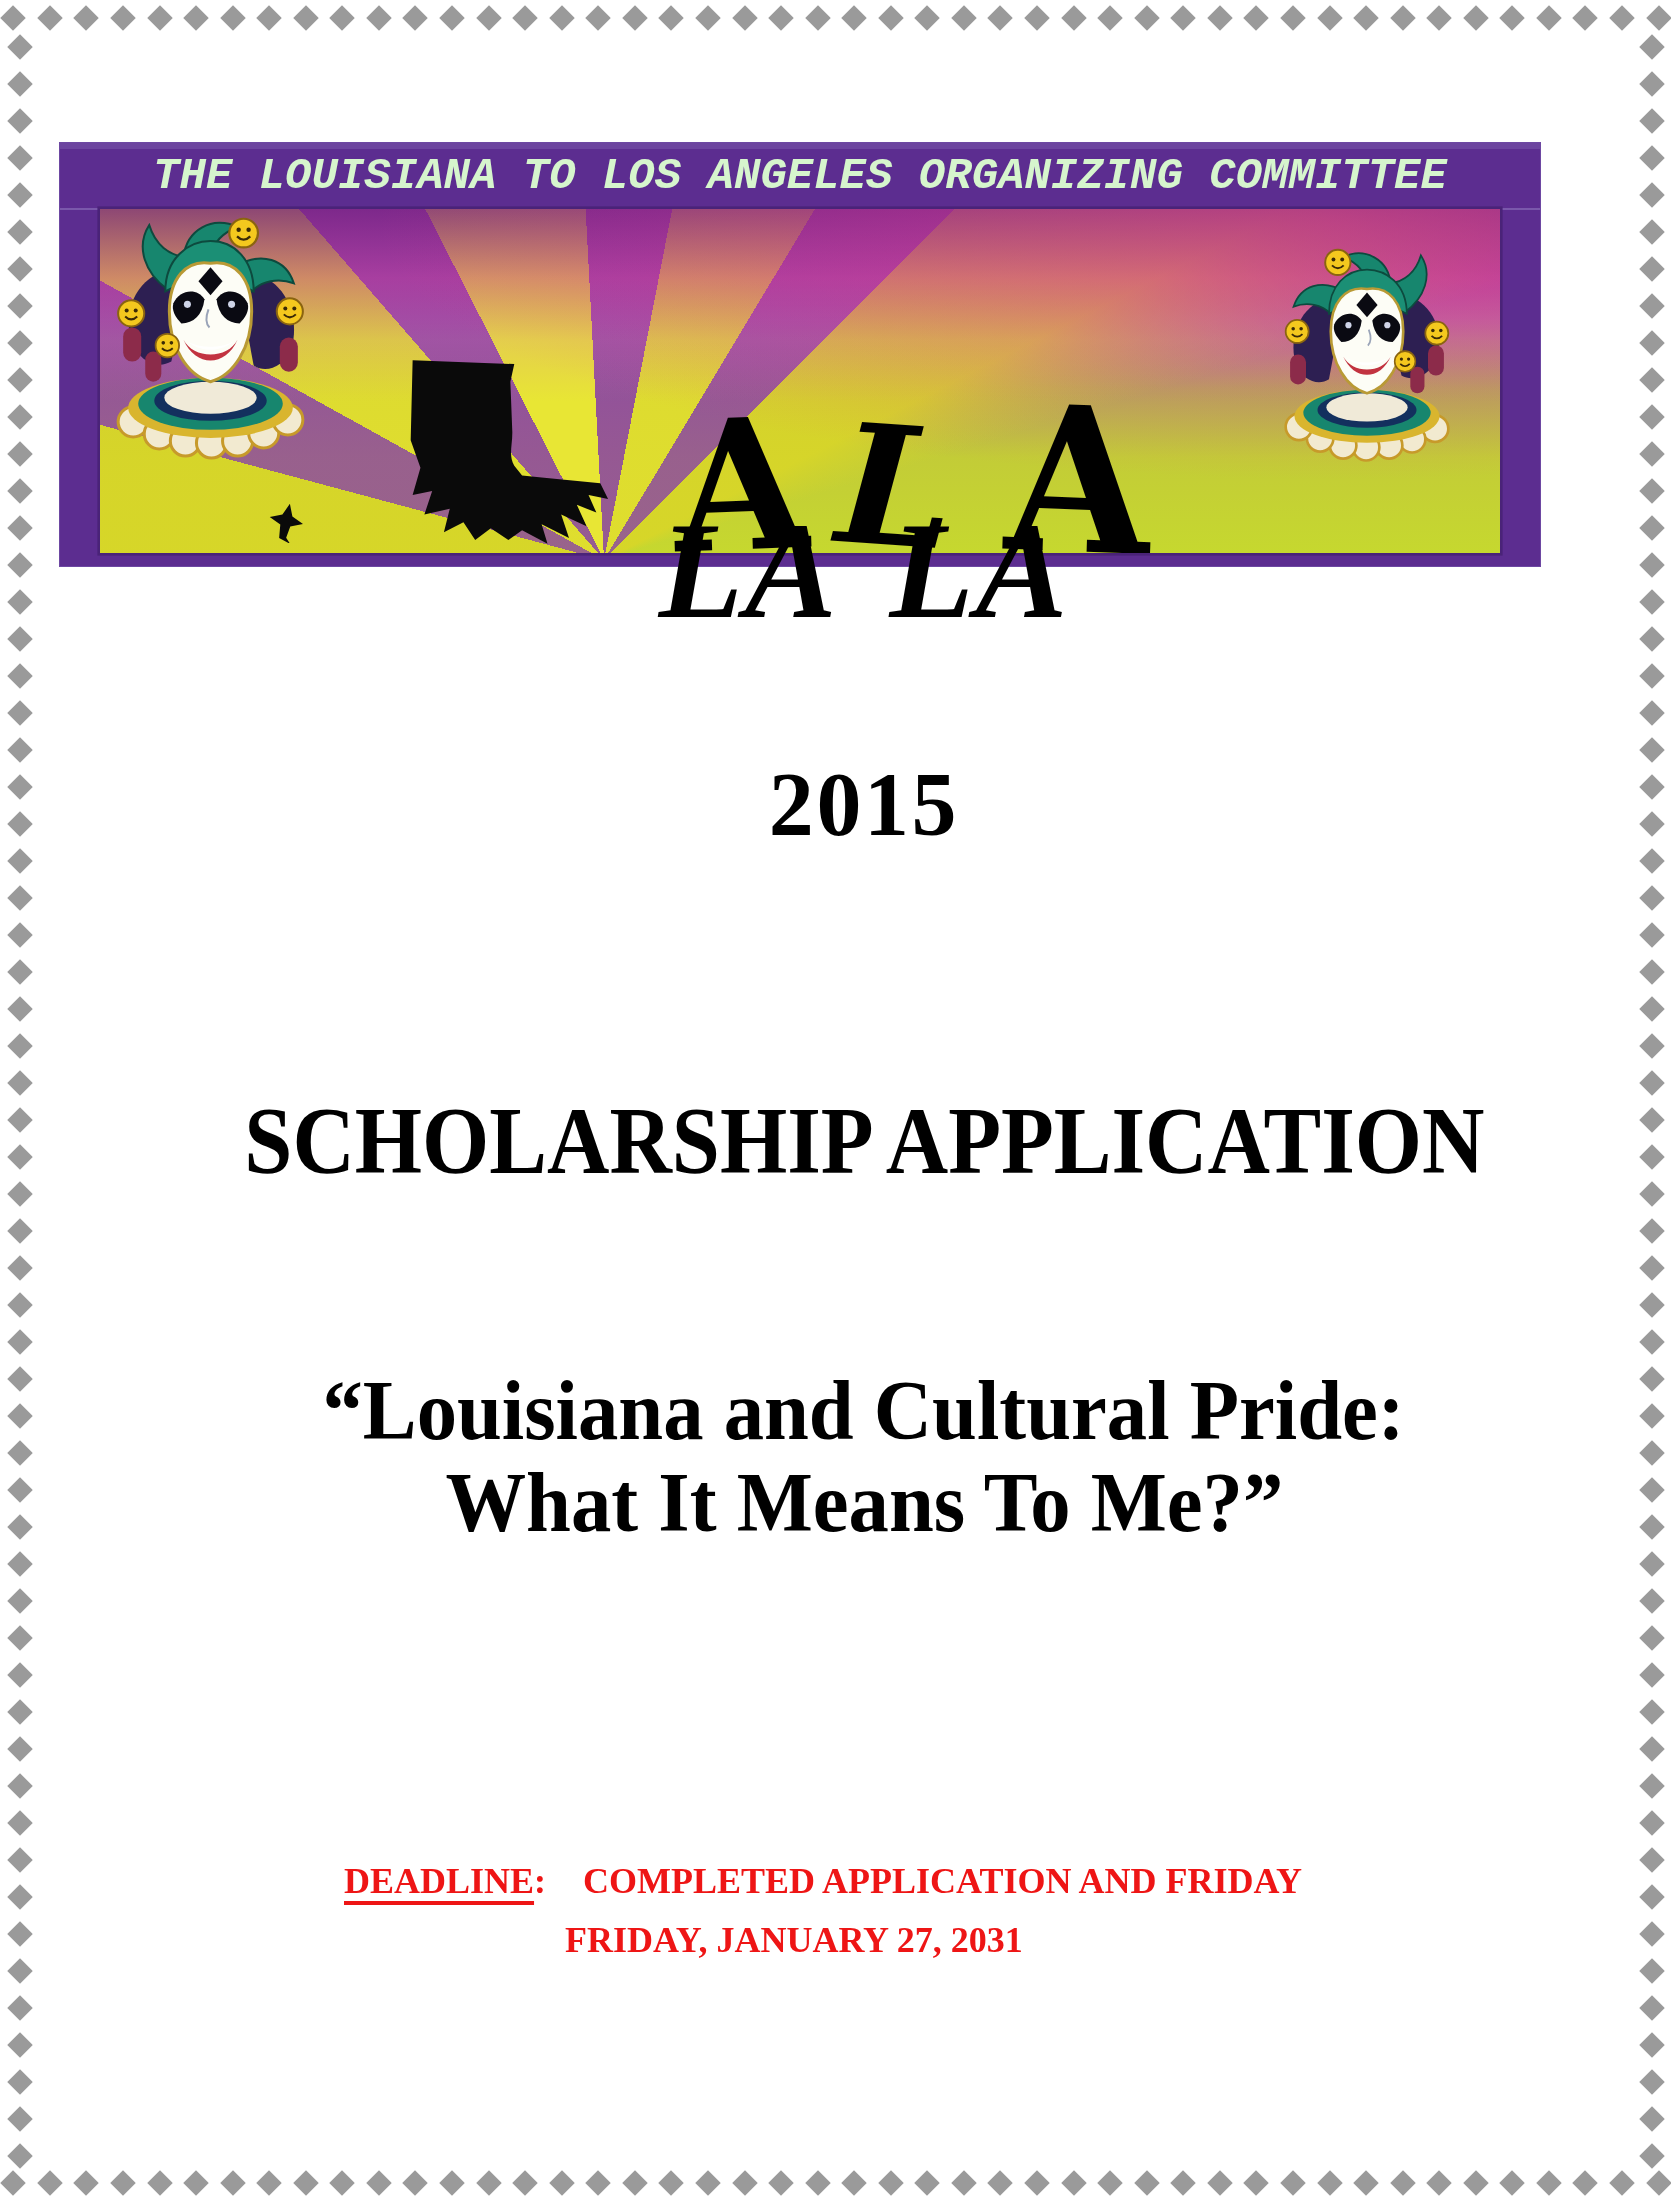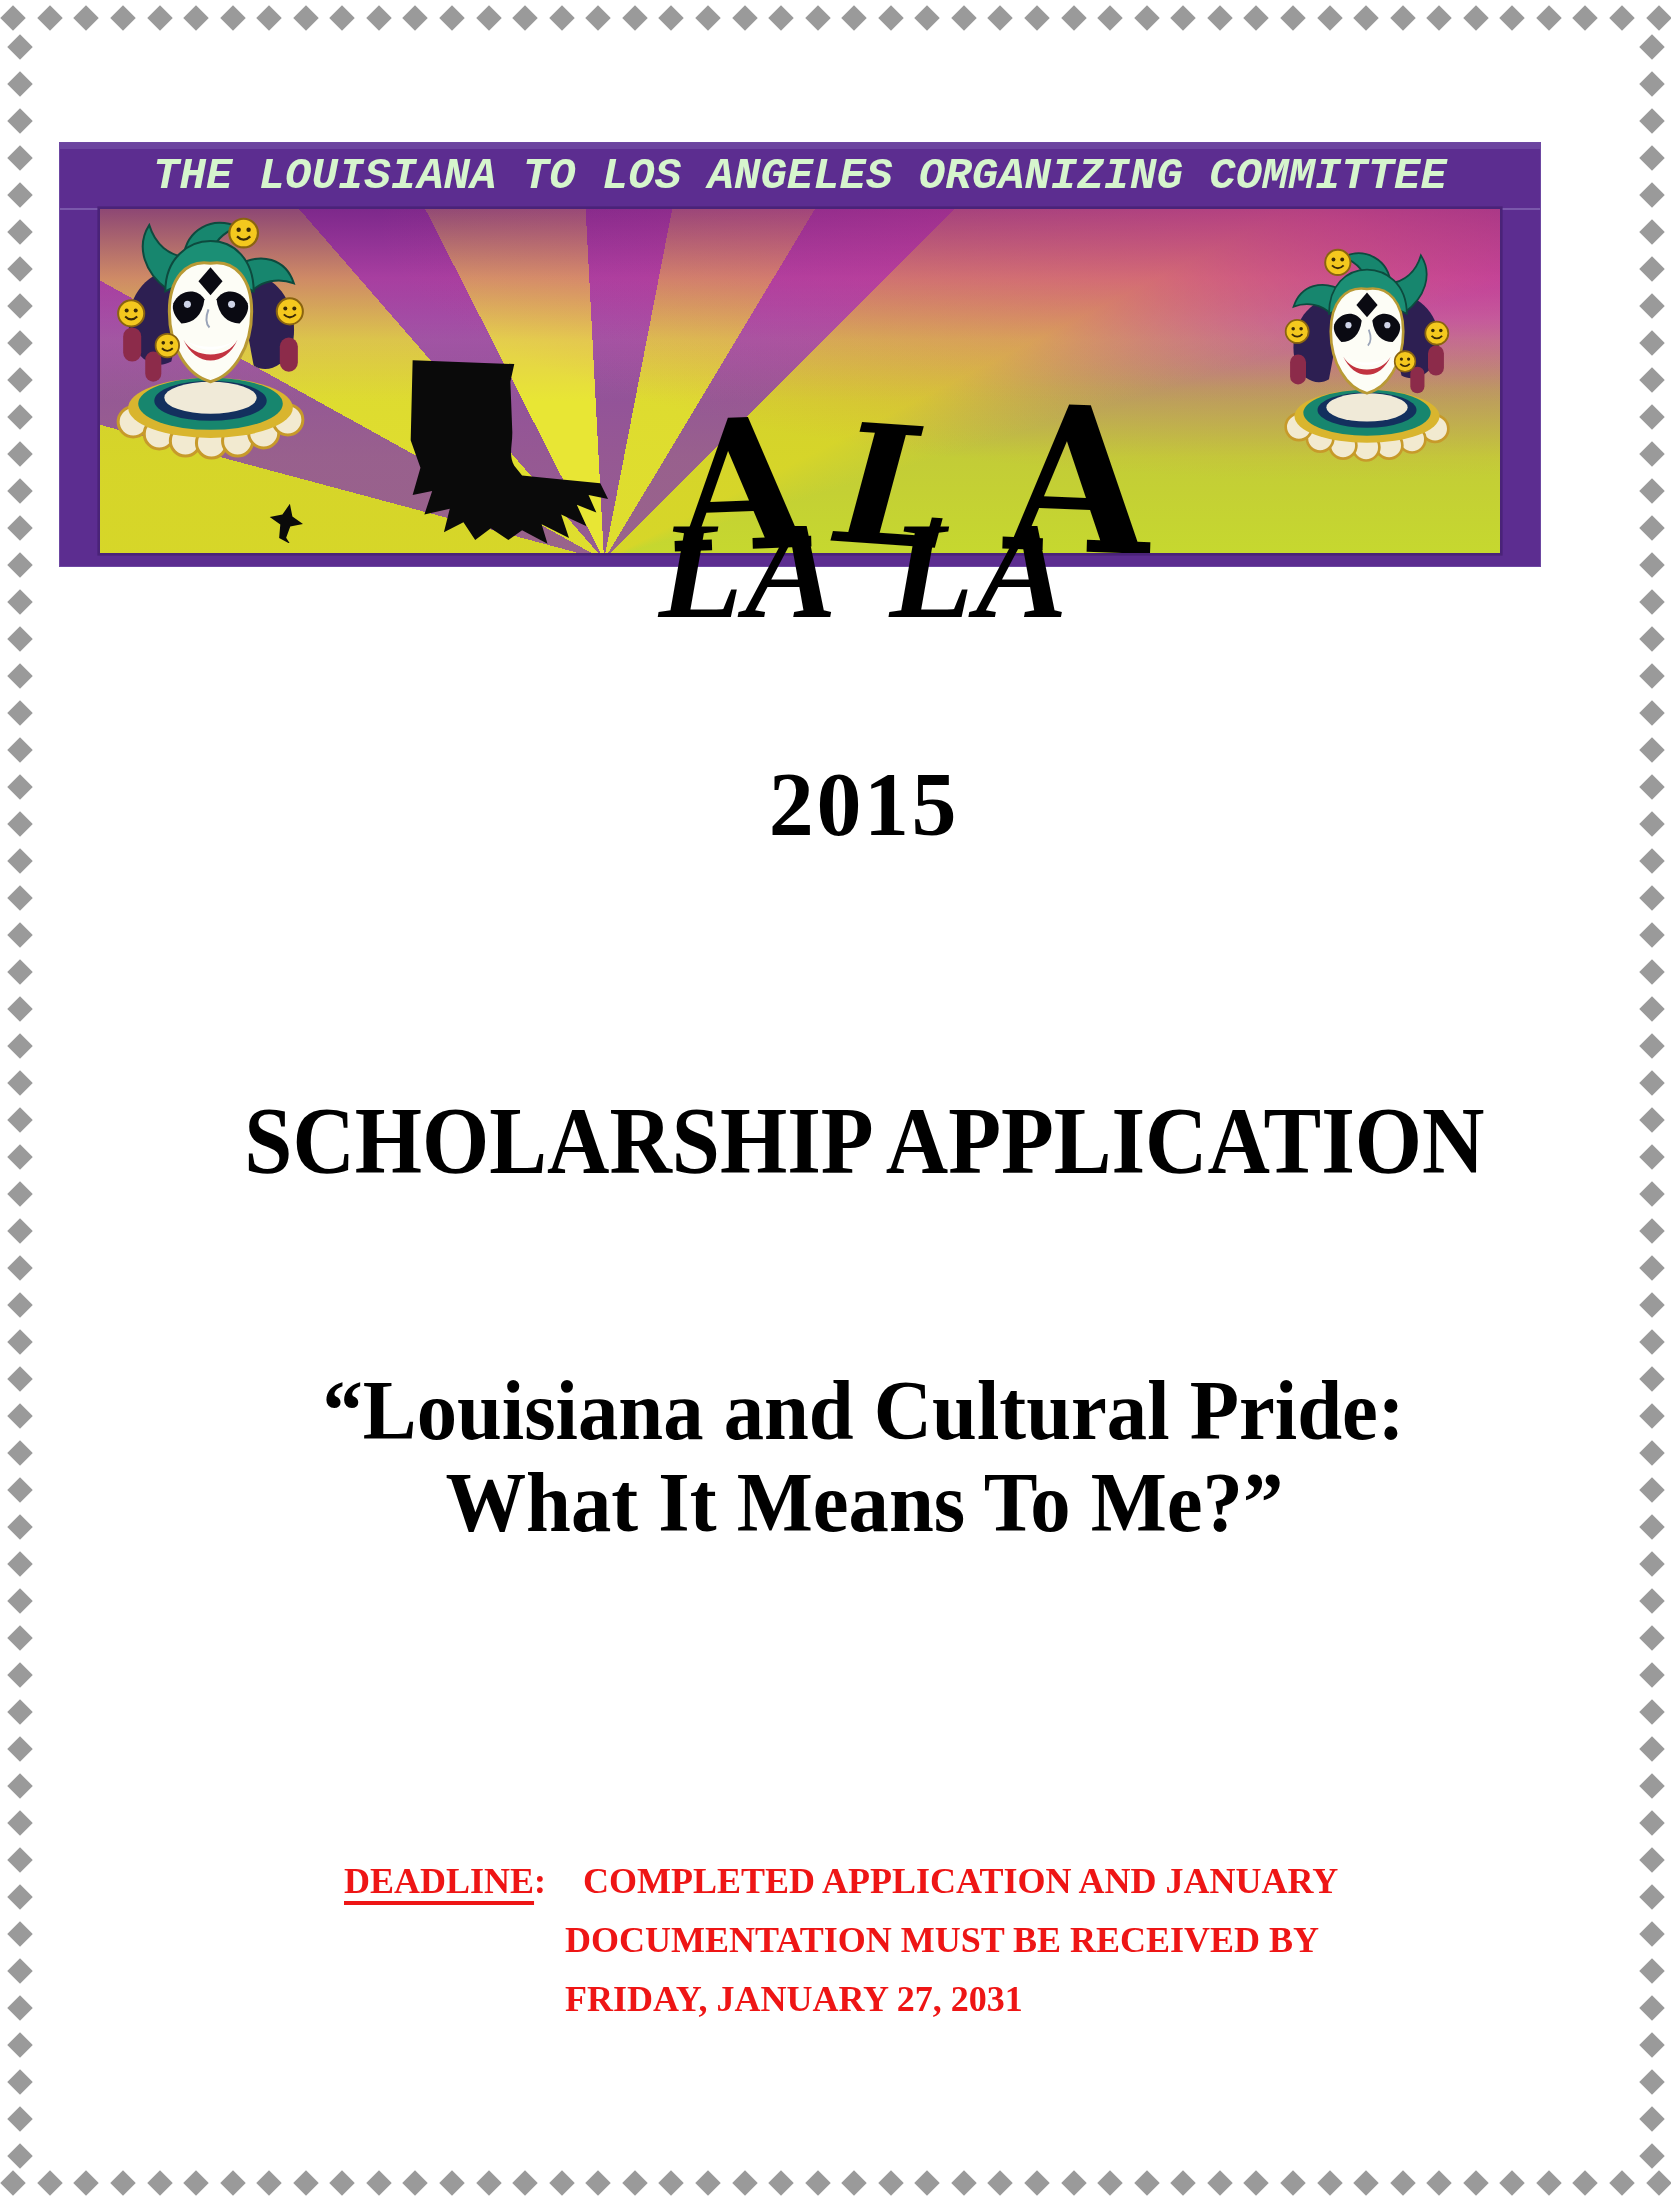--- a/index.html
+++ b/index.html
@@ -388,18 +388,17 @@
   <span class="fit">SCHOLARSHIP APPLICATION</span>
 </div>
 
 <div class="center-text theme-heading">
   <div><span class="fit">“Louisiana and Cultural Pride:</span></div>
   <div><span class="fit">What It Means To Me?”</span></div>
 </div>
 
 <div class="deadline-block">
   <div>
-    <span class="dl-head"><span class="dl-label">DEADLINE</span><span>:</span></span><span>COMPLETED APPLICATION AND JANUARY</span>
-  </div>
-  <div class="dl-indent">DOCUMENTATION MUST BE RECEIVED BY</div>
+    <span class="dl-head"><span class="dl-label">DEADLINE</span><span>:</span></span><span>COMPLETED APPLICATION AND FRIDAY</span>
+  </div>
   <div class="dl-indent">FRIDAY, JANUARY 27, 2031</div>
 </div>
 
 
 </body></html>

